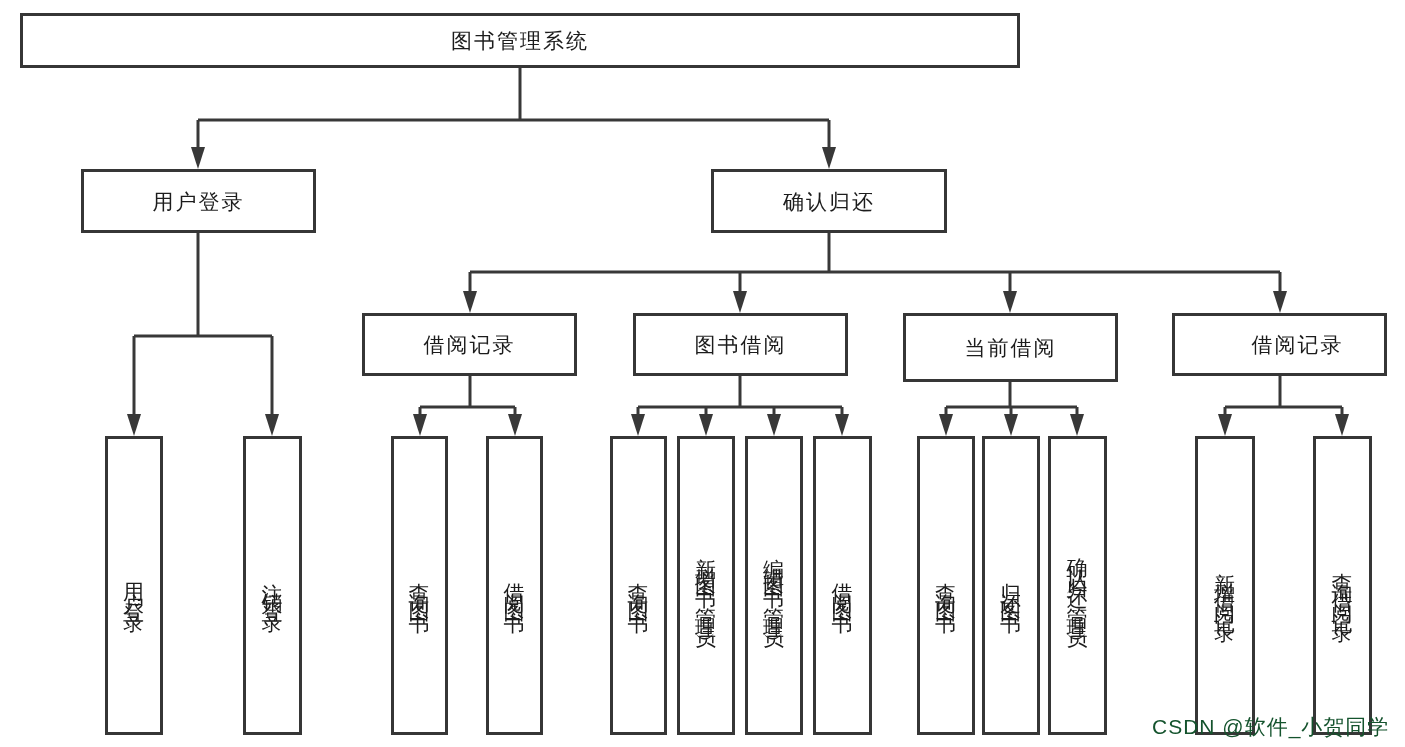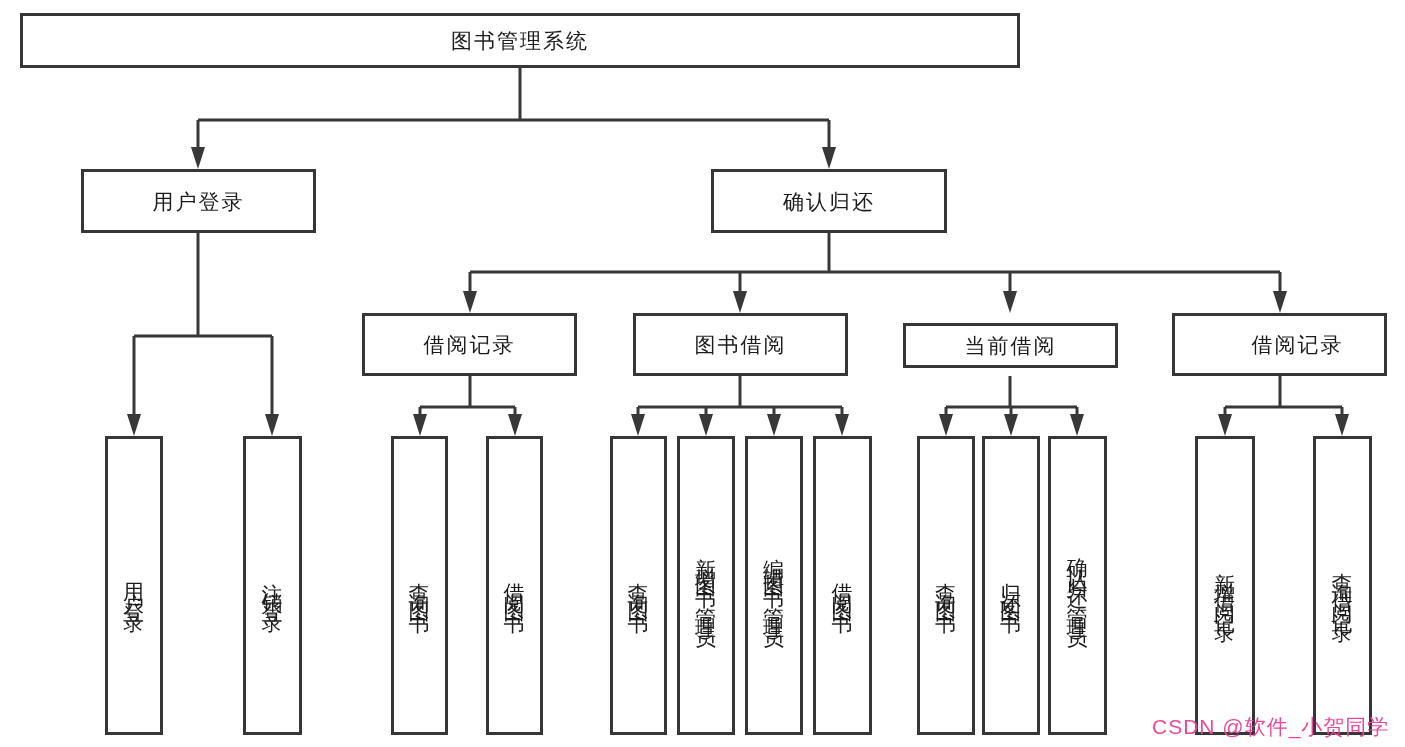--- a/index.html
+++ b/index.html
@@ -38,41 +38,41 @@
     text-orientation: mixed;
     letter-spacing: 10px;
     font-size: 21px;
   }
   
   .n-root          { left: 20px;   top: 13px;  width: 1000px; height: 55px; }
   .n-user-login    { left: 81px;   top: 169px; width: 235px;  height: 64px; }
   .n-book-mgmt     { left: 711px;  top: 169px; width: 236px;  height: 64px; }
   .n-new-book      { left: 362px;  top: 313px; width: 215px;  height: 63px; }
   .n-book-borrow   { left: 633px;  top: 313px; width: 215px;  height: 63px; }
-  .n-current       { left: 903px;  top: 313px; width: 215px;  height: 45px; margin-top: 10px; }
+  .n-current       { left: 903px;  top: 313px; width: 215px;  height: 69px; }
   .n-records       { left: 1172px; top: 313px; width: 215px;  height: 63px; padding-left: 36px; }
   .l-1  { left: 105px;  top: 436px; width: 58px; height: 299px; }
   .l-2  { left: 243px;  top: 436px; width: 59px; height: 299px; }
   .l-3  { left: 391px;  top: 436px; width: 57px; height: 299px; }
   .l-4  { left: 486px;  top: 436px; width: 57px; height: 299px; }
   .l-5  { left: 610px;  top: 436px; width: 57px; height: 299px; }
   .l-6  { left: 677px;  top: 436px; width: 58px; height: 299px; }
   .l-7  { left: 745px;  top: 436px; width: 58px; height: 299px; }
   .l-8  { left: 813px;  top: 436px; width: 59px; height: 299px; }
   .l-9  { left: 917px;  top: 436px; width: 58px; height: 299px; }
   .l-10 { left: 982px;  top: 436px; width: 58px; height: 299px; }
   .l-11 { left: 1048px; top: 436px; width: 59px; height: 299px; }
   .l-12 { left: 1195px; top: 436px; width: 60px; height: 299px; }
   .l-13 { left: 1313px; top: 436px; width: 59px; height: 299px; }
   #watermark {
     position: absolute;
     left: 1152px;
     top: 713px;
     font-size: 21px;
-    color: #ec4899;
+    color: #14532d;
     letter-spacing: 1px;
     white-space: nowrap;
     z-index: 3;
   }
   .c-line { stroke: #383838; stroke-width: 3; fill: none; }
   .c-head { fill: #383838; stroke: none; }
 </style>
 </head>
 <body>
 

